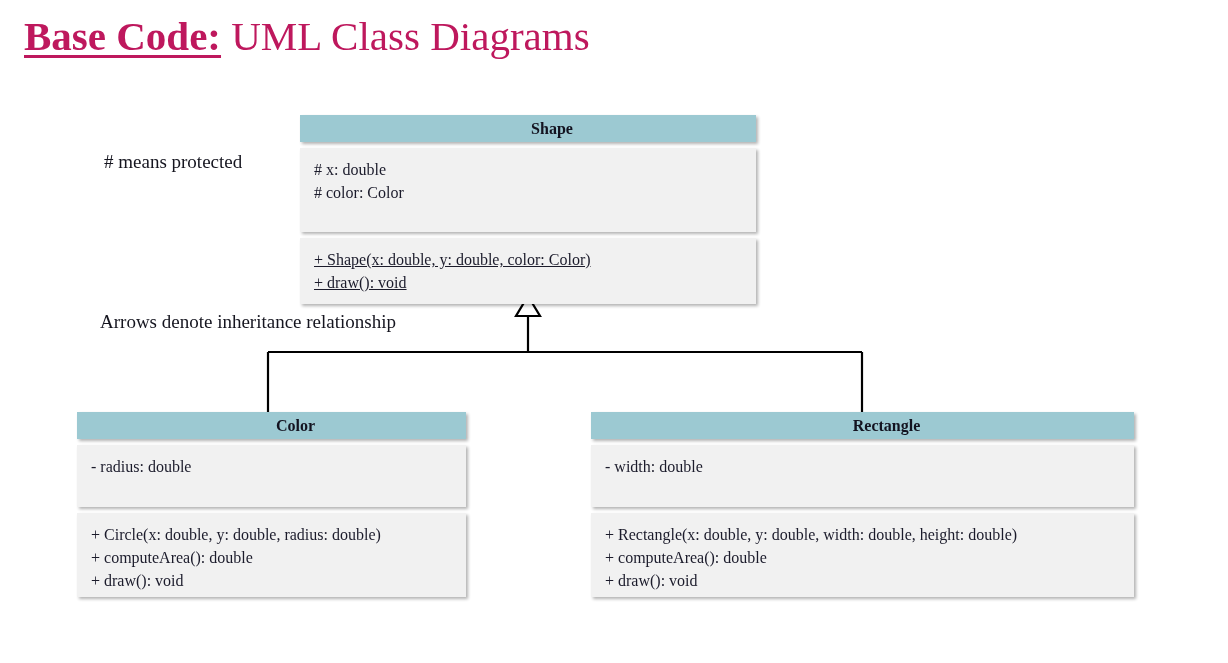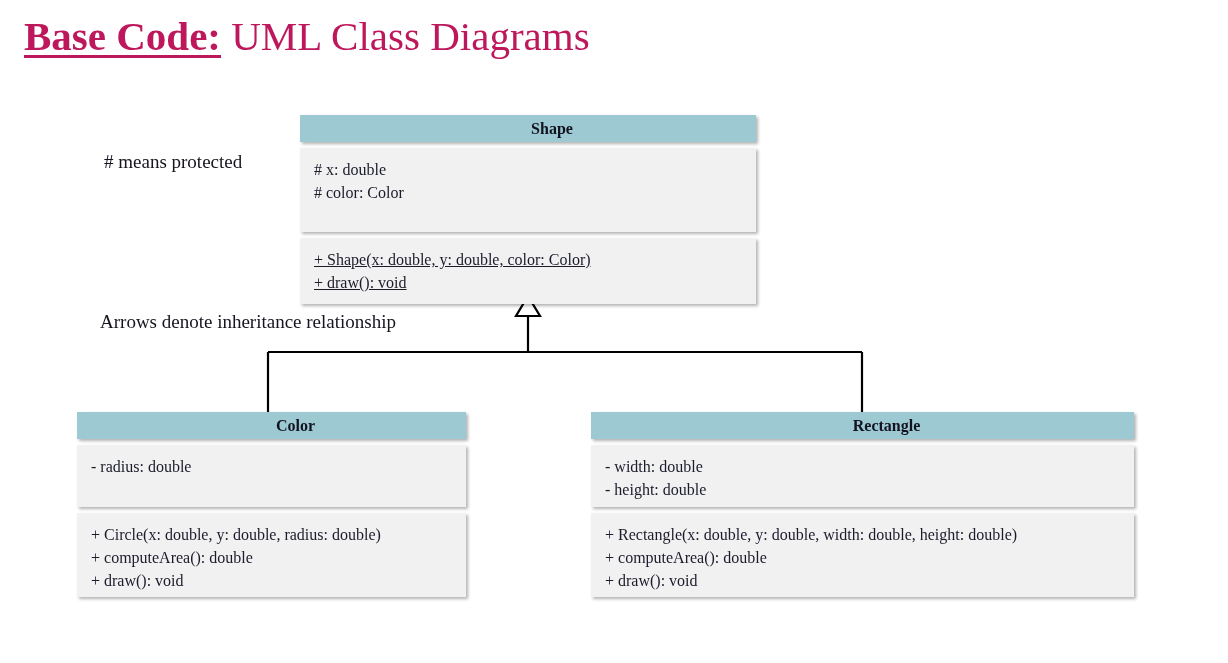--- a/index.html
+++ b/index.html
@@ -157,21 +157,20 @@
     <div class="uml-line">+ computeArea(): double</div>
     <div class="uml-line">+ draw(): void</div>
   </div>
 </div>
 
 <div class="uml-class" id="class-rectangle">
   <div class="uml-compartment uml-header">Rectangle</div>
   <div class="uml-gap"></div>
   <div class="uml-compartment uml-attrs">
     <div class="uml-line">- width: double</div>
-    <div class="uml-line">- height: double</div>
   </div>
   <div class="uml-gap"></div>
   <div class="uml-compartment uml-methods">
     <div class="uml-line">+ Rectangle(x: double, y: double, width: double, height: double)</div>
     <div class="uml-line">+ computeArea(): double</div>
     <div class="uml-line">+ draw(): void</div>
   </div>
 </div>
 
 </body></html>

